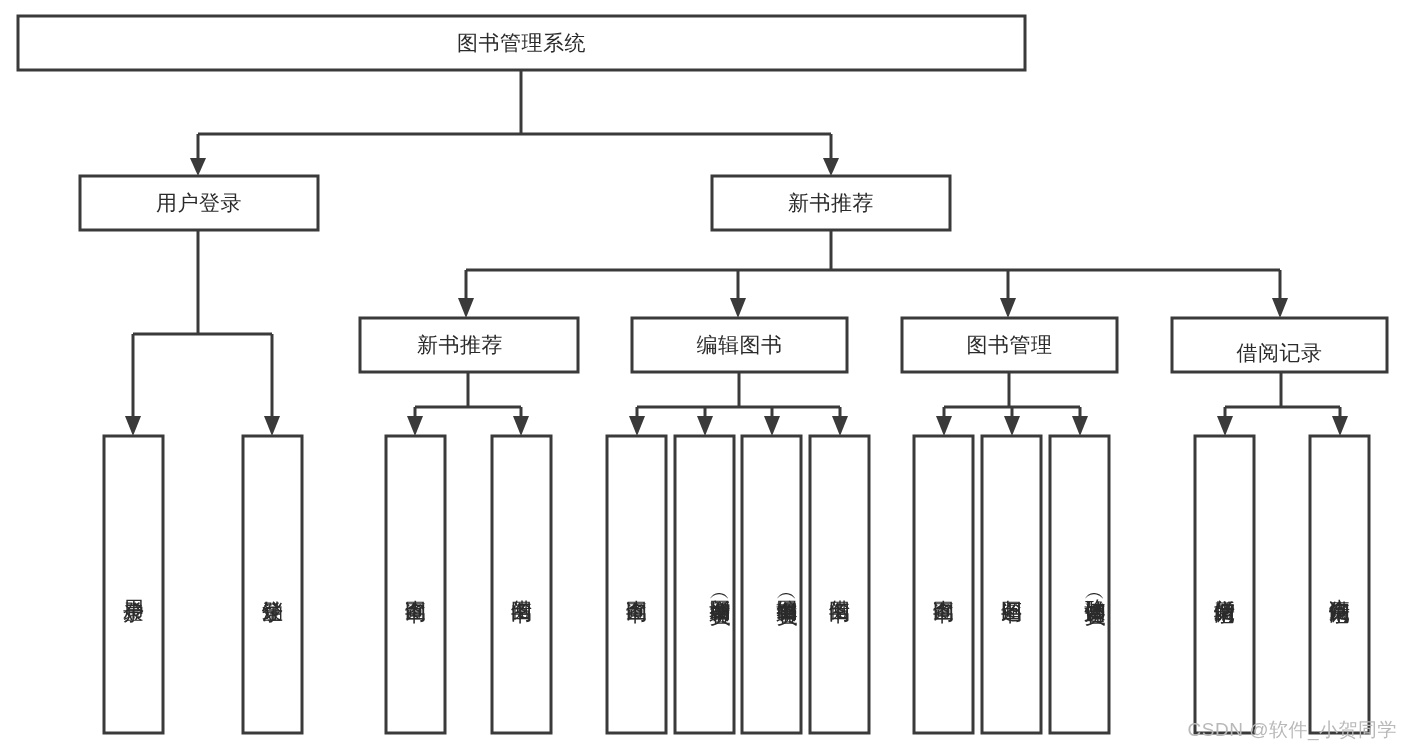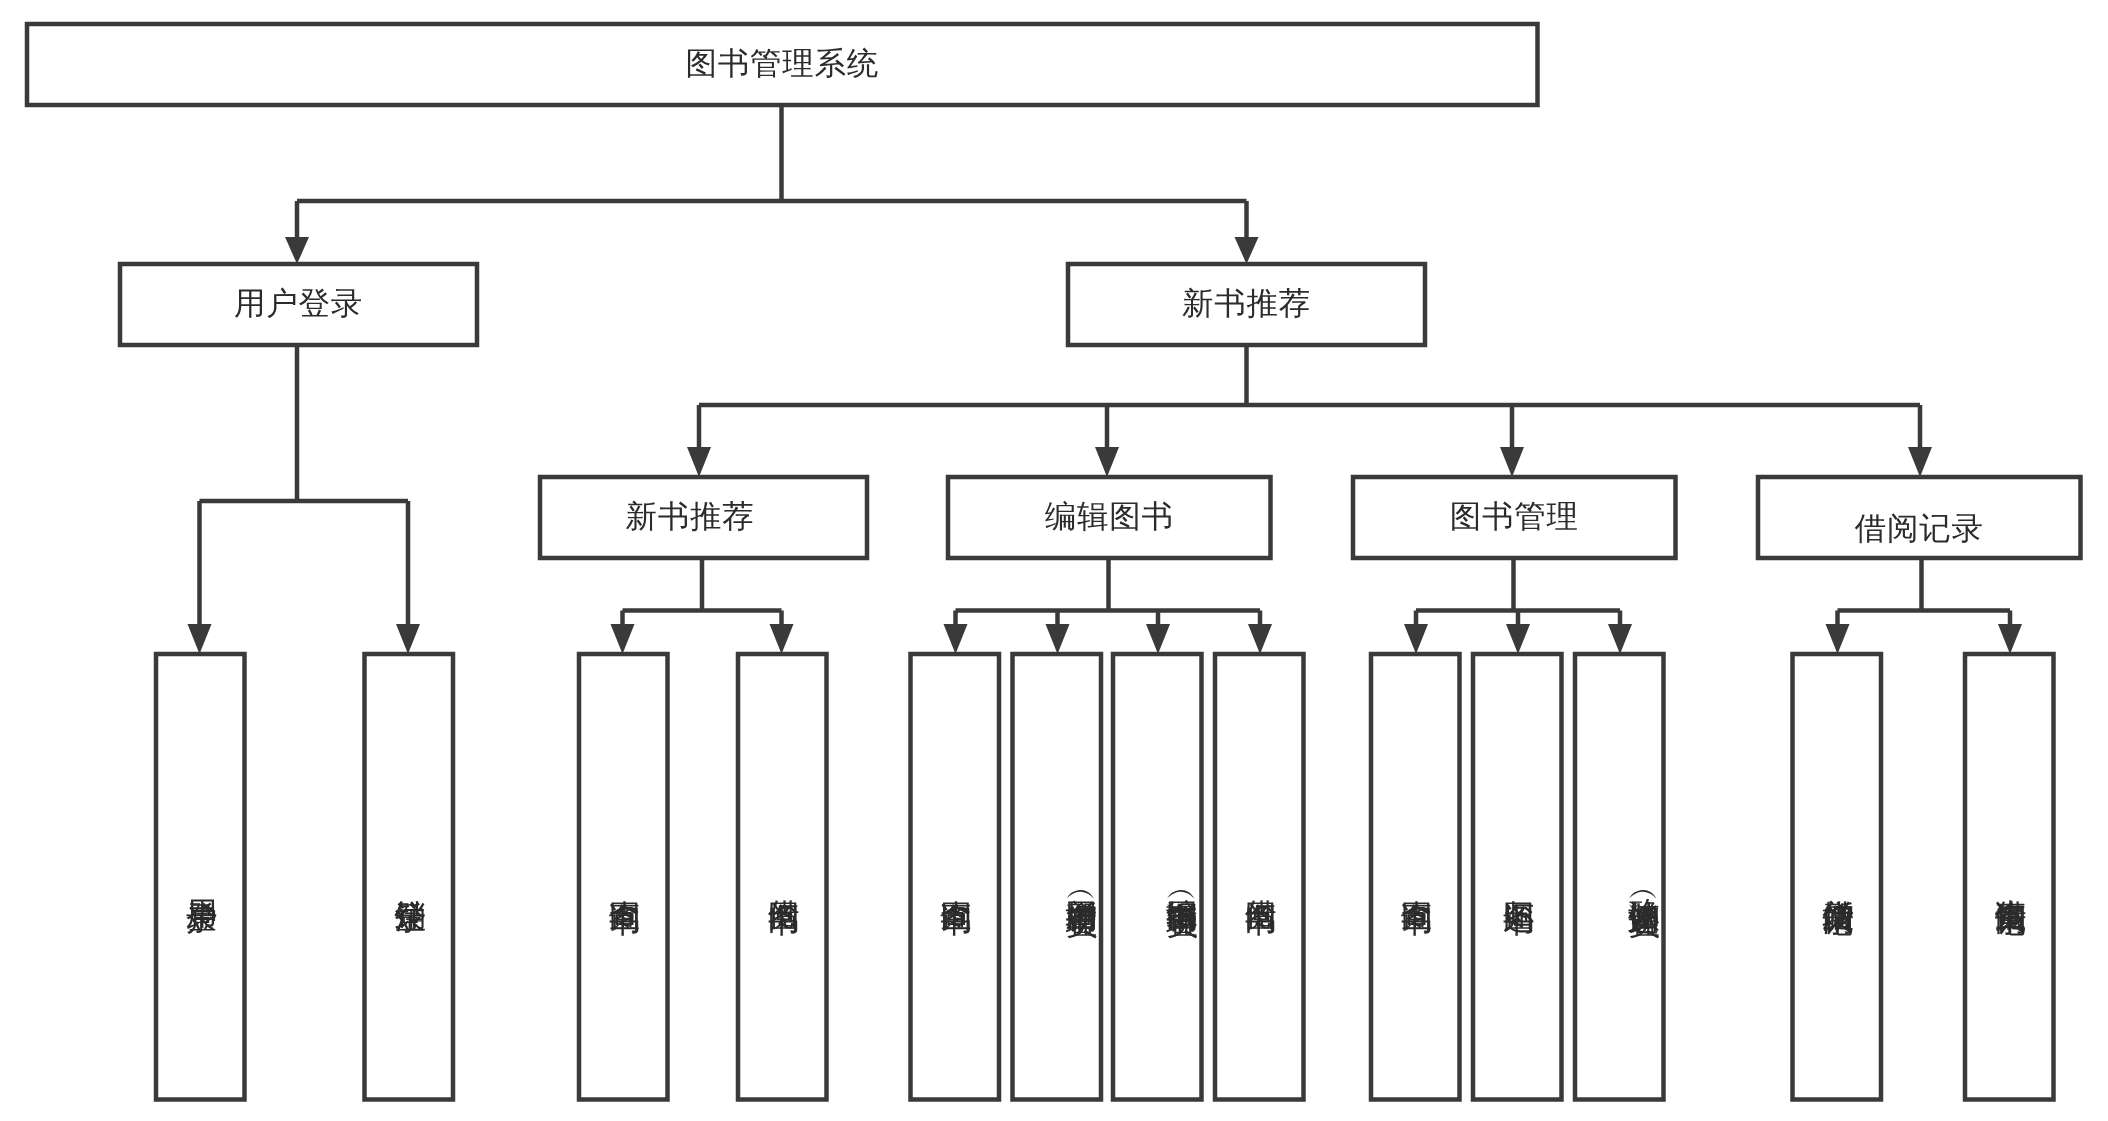--- a/index.html
+++ b/index.html
@@ -193,14 +193,15 @@
   <div class="node-label-v" style="left:742px; top:444px; width:59px; height:285px;">编辑图书（管理员）</div>
   <div class="node-label-v center-start" style="left:810px; top:446px; width:59px; height:277px;">借阅图书</div>
 
   <div class="node-label-v center-start" style="left:914px; top:446px; width:59px; height:277px;">查询图书</div>
   <div class="node-label-v center-start" style="left:982px; top:446px; width:59px; height:277px;">归还图书</div>
   <div class="node-label-v" style="left:1050px; top:444px; width:59px; height:285px;">确认归还（管理员）</div>
 
   <div class="node-label-v center-start" style="left:1195px; top:446px; width:59px; height:277px;">新增借阅记录</div>
   <div class="node-label-v center-start" style="left:1310px; top:446px; width:59px; height:277px;">查询借阅记录</div>
 
+  <div class="watermark">CSDN @软件_小贺同学</div>
 
 </div>
 
 </body></html>

